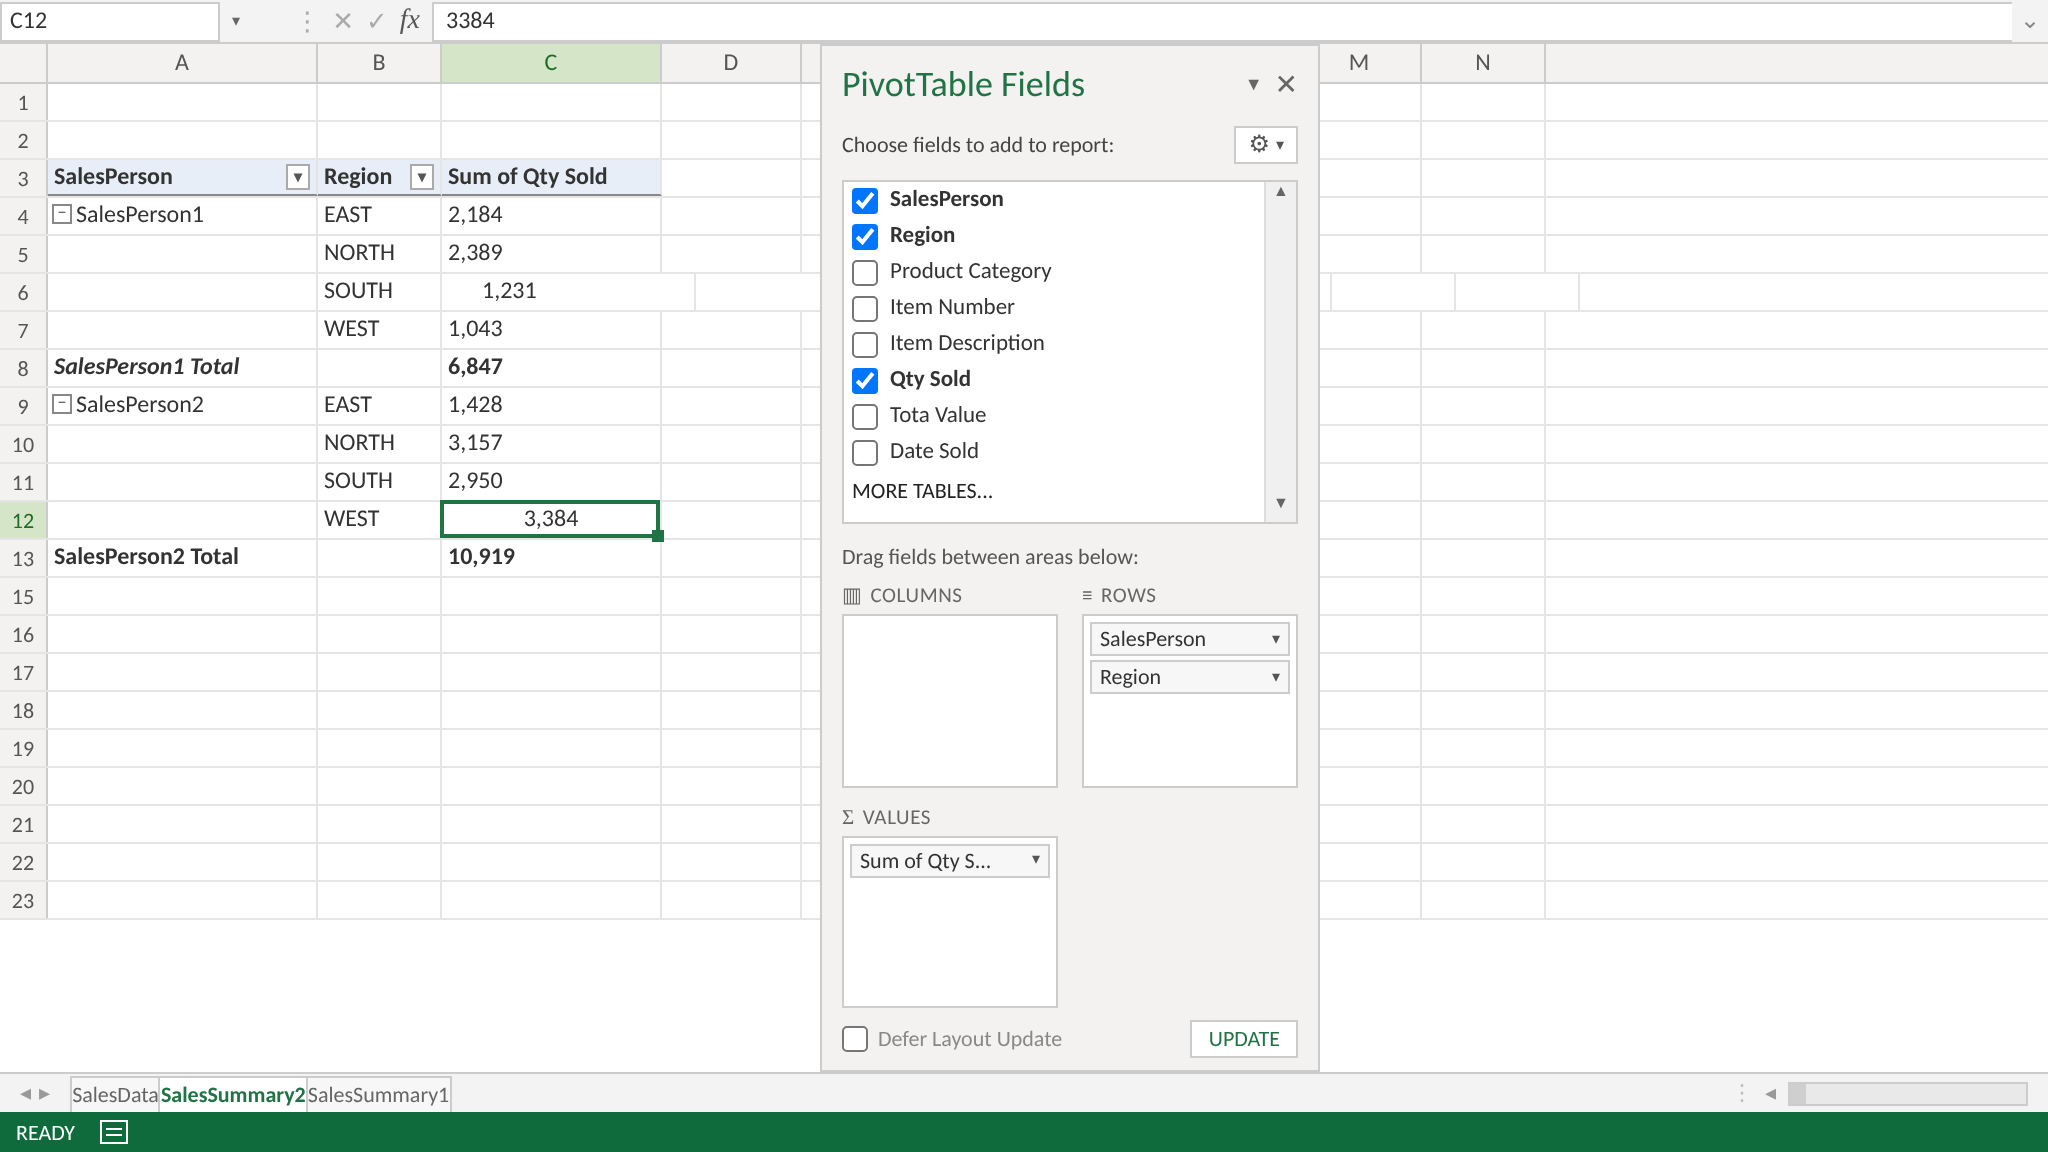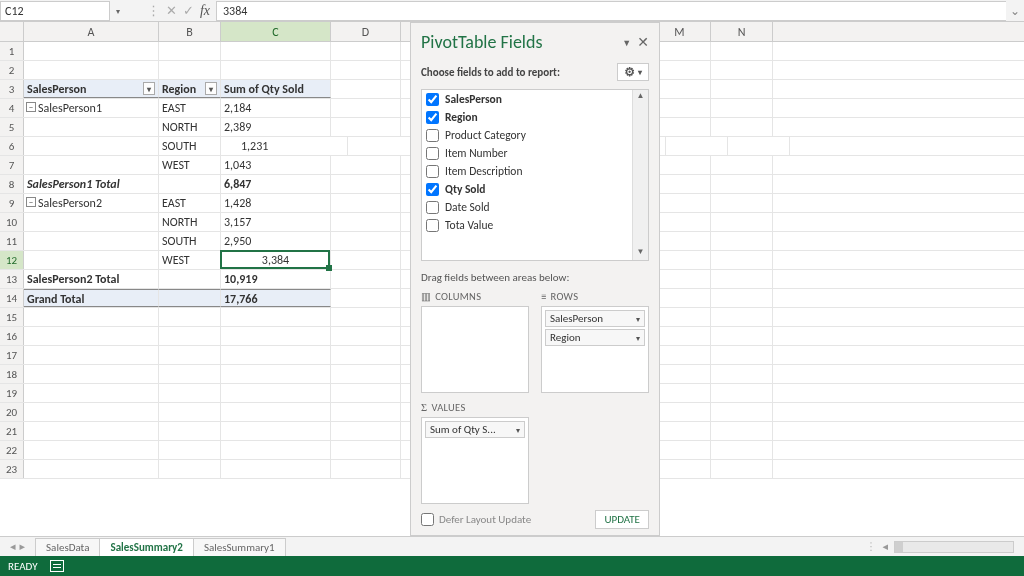--- a/index.html
+++ b/index.html
@@ -39,38 +39,38 @@
 .indent { padding-left: 14px; position: relative; }
 .toggle { position: absolute; left: 2px; top: 3px; width: 10px; height: 10px; border: 1px solid #888; font-size: 9px; line-height: 8px; text-align: center; color: #555; background: #fff; cursor: pointer;}
 .active-cell-overlay { position: absolute; border: 2px solid #217346; pointer-events: none; }
 .active-cell-handle { position: absolute; right: -4px; bottom: -4px; width: 6px; height: 6px; background: #217346; }
 
 
 .tab-bar { position: absolute; left: 0; right: 0; bottom: 20px; height: 20px; background: #f3f3f3; border-top: 1px solid #ccc; display: flex; align-items: center; font-size: 11px; }
 .tab-nav { display: flex; gap: 4px; padding: 0 10px; color: #999; }
 .tab-nav span { cursor: pointer; }
 .tabs { display: flex; }
-.tab { padding: 2px 10px; border: 1px solid #ccc; border-bottom: none; background: #f7f7f7; color: #666; cursor: pointer; margin-right: -1px; }
+.tab { padding: 2px 0; border: 1px solid #ccc; border-bottom: none; background: #f7f7f7; color: #666; cursor: pointer; margin-right: -1px; }
 .tab.active { background: #fff; color: #217346; font-weight: 700; border-top: 1px solid #ccc; }
 .tab-scroll { margin-left: auto; display: flex; align-items: center; gap: 6px; padding-right: 10px; color: #999;}
 .hscroll-track { width: 120px; height: 12px; background: #e9e9e9; border: 1px solid #ccc; position: relative;}
 .hscroll-thumb { position: absolute; left: 0; top: 0; width: 8px; height: 10px; background: #cfcfcf; }
 
 
 .status-bar { position: absolute; left: 0; right: 0; bottom: 0; height: 20px; background: #0f6b3c; color: #fff; display: flex; align-items: center; padding: 0 8px; font-size: 11px; gap: 12px; }
 .status-icon { width: 14px; height: 12px; border: 1px solid #fff; position: relative; }
 .status-icon::before { content: ""; position: absolute; top: 3px; left: 2px; right: 2px; height: 1px; background: #fff; }
 .status-icon::after { content: ""; position: absolute; top: 6px; left: 2px; right: 2px; height: 1px; background: #fff; }
 
 
 .pivot-pane { position: absolute; top: 22px; left: 410px; width: 250px; bottom: 40px; background: #f3f2f1; border: 1px solid #ccc; padding: 8px 10px 6px 10px; display: flex; flex-direction: column; z-index: 5; }
 .pivot-title { font-family: "Segoe UI Light","Segoe UI"; font-size: 18px; color: #217346; display: flex; align-items: center; }
 .pivot-title .pt-dd { margin-left: auto; font-size: 9px; color: #666; cursor: pointer; }
 .pivot-title .pt-close { font-size: 14px; color: #666; margin-left: 6px; cursor: pointer; }
-.pivot-sub { margin-top: 10px; display: flex; align-items: center; font-size: 11px; color: #444; font-weight: bold; }
+.pivot-sub { margin-top: 10px; display: flex; align-items: center; font-size: 11px; color: #444; }
 .gear-btn { margin-left: auto; border: 1px solid #ccc; background: #fff; padding: 1px 6px; font-size: 11px; color: #555; cursor: pointer; display: flex; align-items: center; gap: 3px;}
 .gear-btn .dd { font-size: 8px; }
 
 .field-list { margin-top: 8px; border: 1px solid #ccc; background: #fff; height: 172px; overflow: hidden; position: relative; }
 .field-scroll { position: absolute; right: 0; top: 0; bottom: 0; width: 16px; background: #f0f0f0; border-left: 1px solid #ddd; }
 .field-scroll .up, .field-scroll .down { height: 14px; text-align: center; font-size: 8px; color: #666; cursor: pointer; }
 .field-scroll .down { position: absolute; bottom: 0; width: 100%; }
 .field-item { display: flex; align-items: center; padding: 2px 4px; font-size: 11.5px; color: #333; cursor: pointer; }
 .field-item input { margin-right: 6px; }
 .field-item.checked { font-weight: 700; }
@@ -294,33 +294,20 @@
           <div class="cell bold sub-total" style="width: 110px;">10,919</div>
           <div class="cell" style="width: 70px;"></div>
           <div class="cell" style="width: 62px;"></div>
           <div class="cell" style="width: 62px;"></div>
           <div class="cell" style="width: 62px;"></div>
           <div class="cell" style="width: 62px;"></div>
           <div class="cell" style="width: 62px;"></div>
           <div class="cell" style="width: 62px;"></div>
         </div>
         <div class="row">
-          <div class="row-h">14</div>
-          <div class="cell grand-total" style="width: 135px;">Grand Total</div>
-          <div class="cell grand-total" style="width: 62px;"></div>
-          <div class="cell bold grand-total" style="width: 110px;">17,766</div>
-          <div class="cell" style="width: 70px;"></div>
-          <div class="cell" style="width: 62px;"></div>
-          <div class="cell" style="width: 62px;"></div>
-          <div class="cell" style="width: 62px;"></div>
-          <div class="cell" style="width: 62px;"></div>
-          <div class="cell" style="width: 62px;"></div>
-          <div class="cell" style="width: 62px;"></div>
-        </div>
-        <div class="row">
           <div class="row-h">15</div>
           <div class="cell" style="width: 135px;"></div>
           <div class="cell" style="width: 62px;"></div>
           <div class="cell" style="width: 110px;"></div>
           <div class="cell" style="width: 70px;"></div>
           <div class="cell" style="width: 62px;"></div>
           <div class="cell" style="width: 62px;"></div>
           <div class="cell" style="width: 62px;"></div>
           <div class="cell" style="width: 62px;"></div>
           <div class="cell" style="width: 62px;"></div>
@@ -470,26 +457,27 @@
       <div class="field-item">
         <input type="checkbox" style="">
         <span>Item Description</span>
       </div>
       <div class="field-item checked">
         <input type="checkbox" checked="" style="">
         <span>Qty Sold</span>
       </div>
       <div class="field-item">
         <input type="checkbox" style="">
-        <span>Date Sold</span>
+        <span>Tota Value</span>
       </div>
       <div class="field-item">
         <input type="checkbox" style="">
-        <span>Tota Value</span>
-      </div>
+        <span>Date Sold</span>
+      </div>
+      <div class="more-tables">MORE TABLES...</div>
       <div class="field-scroll">
       <div class="up">▲</div>
       <div class="down">▼</div>
     </div>
   </div>
   <div class="drag-hdr">Drag fields between areas below:</div>
   <div class="areas">
     <div class="area">
       <div class="area-label">
           <span class="ico-cols"></span>

